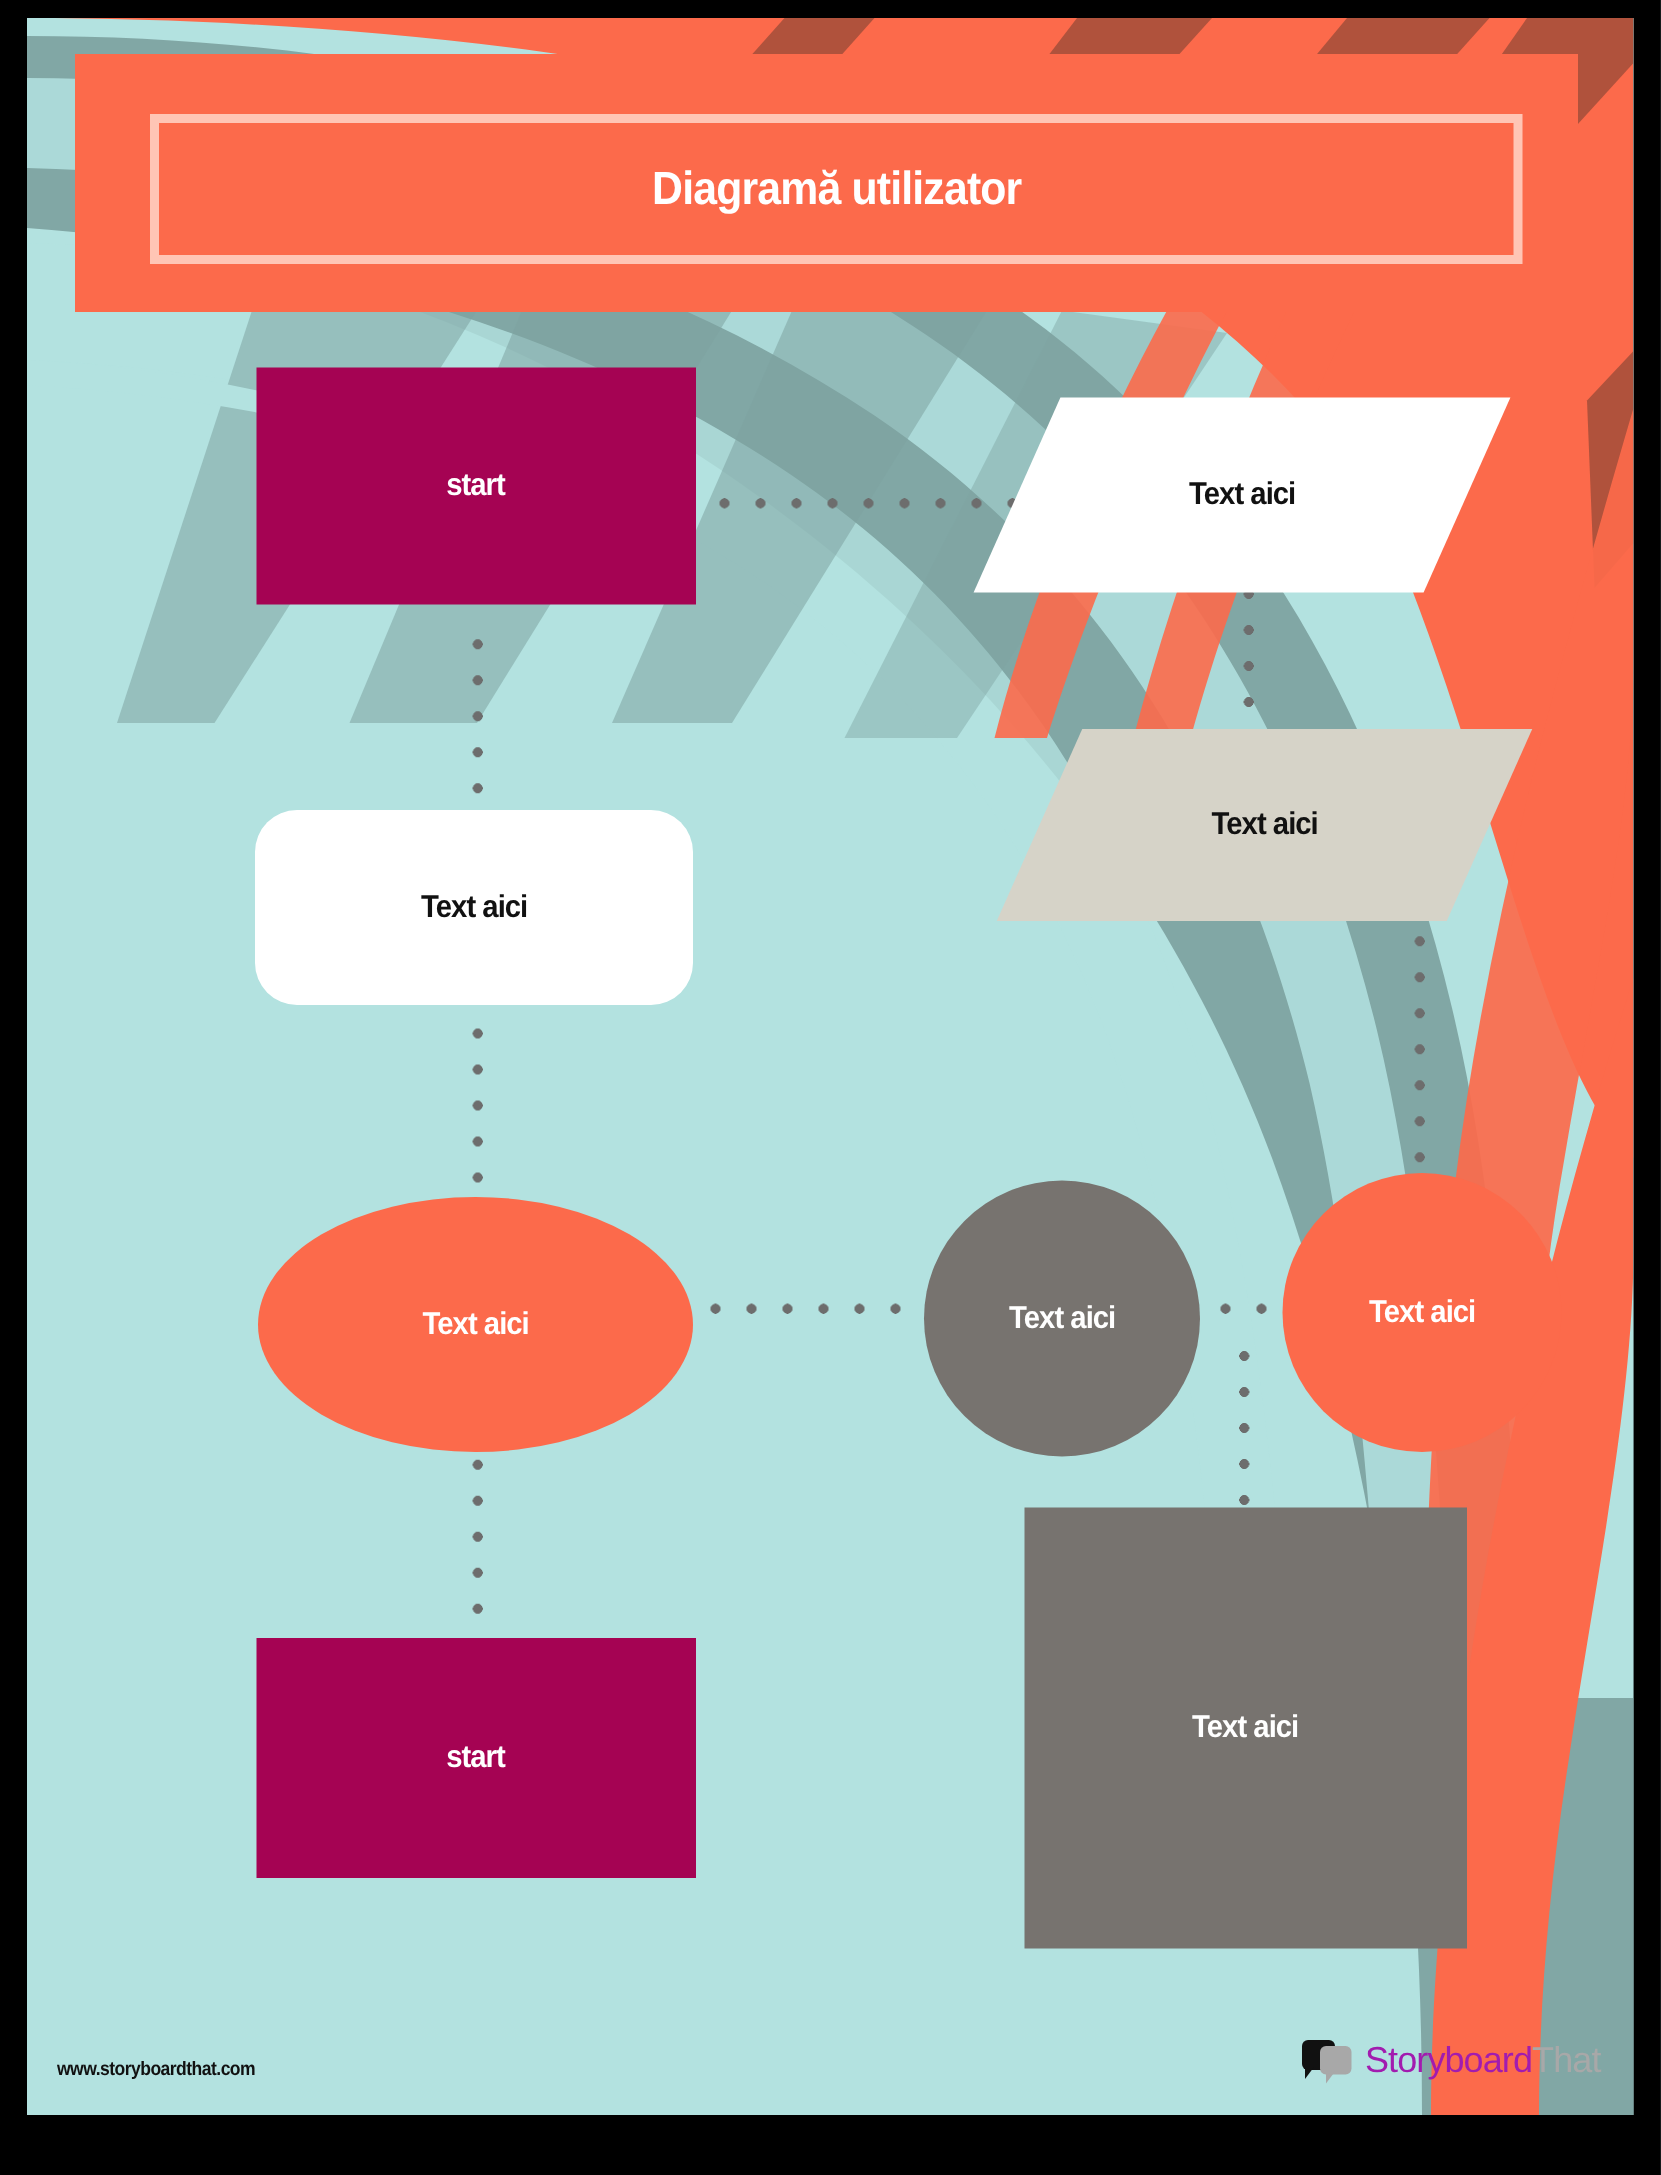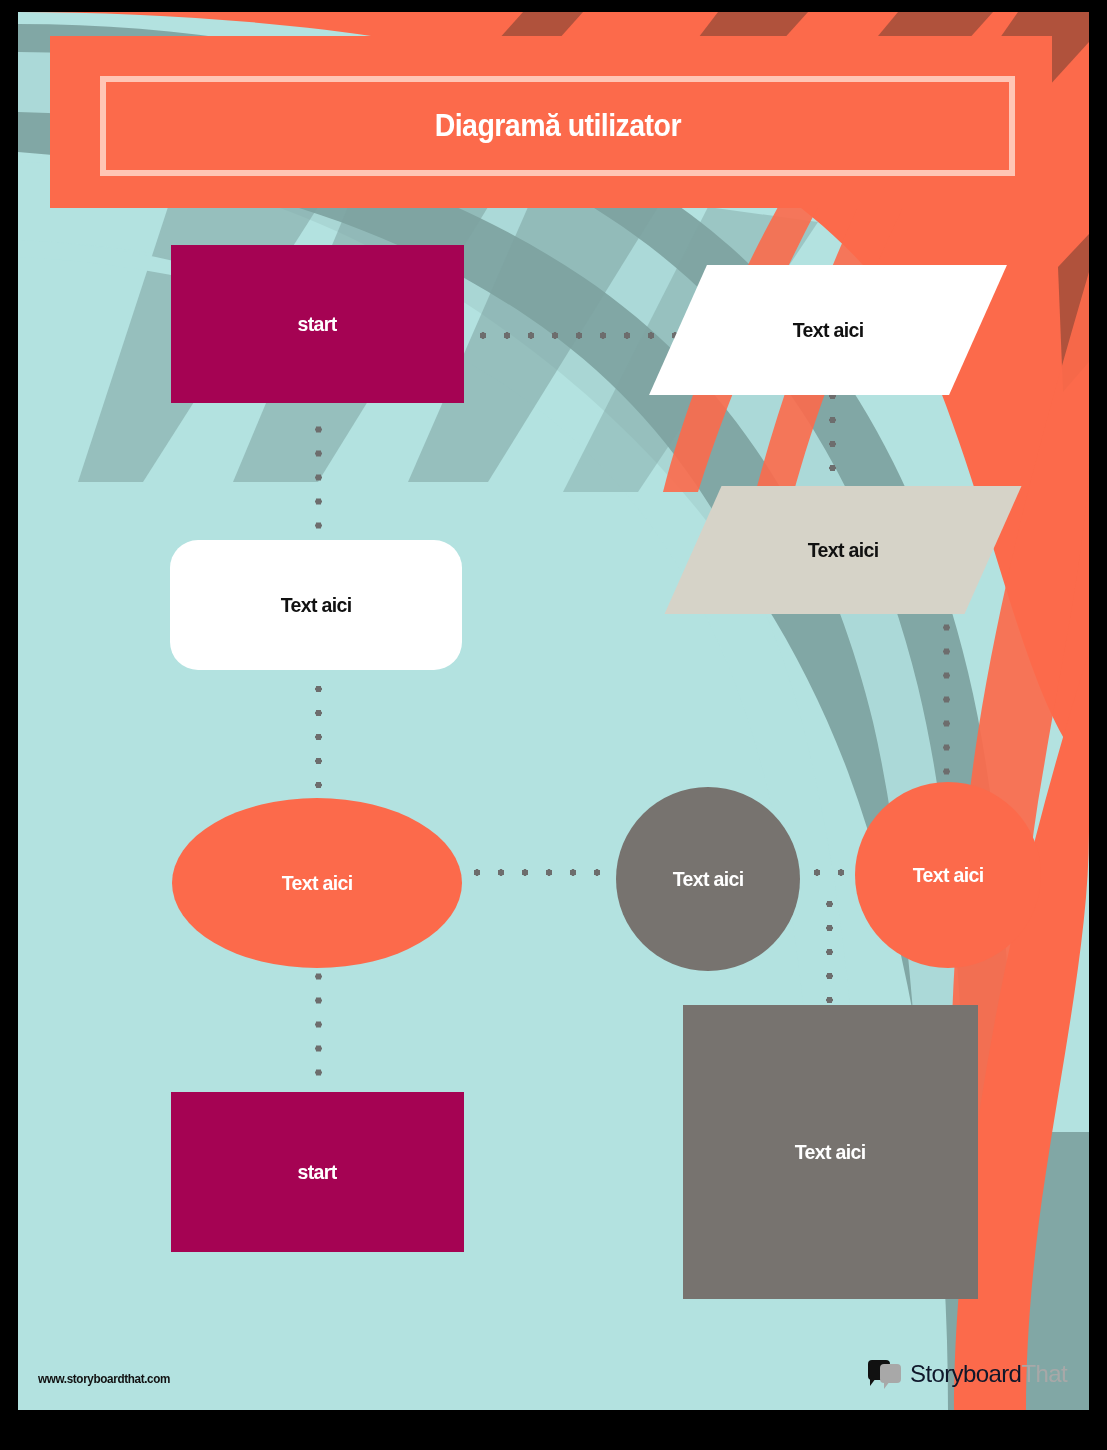--- a/index.html
+++ b/index.html
@@ -124,21 +124,21 @@
   #brand-icon .bub-front{
     position:absolute;left:12px;top:4px;width:21px;height:19px;
     background:#a8a8a8;border-radius:4px;
   }
   #brand-icon .bub-front::after{
     content:"";position:absolute;left:4px;top:17px;
     border-left:6px solid #a8a8a8;
     border-bottom:8px solid transparent;
   }
   #brand-text{font-size:24px;letter-spacing:-0.6px;white-space:nowrap;}
-  #brand-text .b1{color:#0f172a;}
+  #brand-text .b1{color:#a21caf;}
   #brand-text .b2{color:#a8a8a8;}
 </style>
 </head>
 <body>
 
 <div id="poster">
   <div id="canvas">
 
     <svg class="bg-svg" viewBox="0 0 1071 1398" preserveAspectRatio="none">
       <rect x="0" y="0" width="1071" height="1398" fill="#b3e2e0"></rect>

